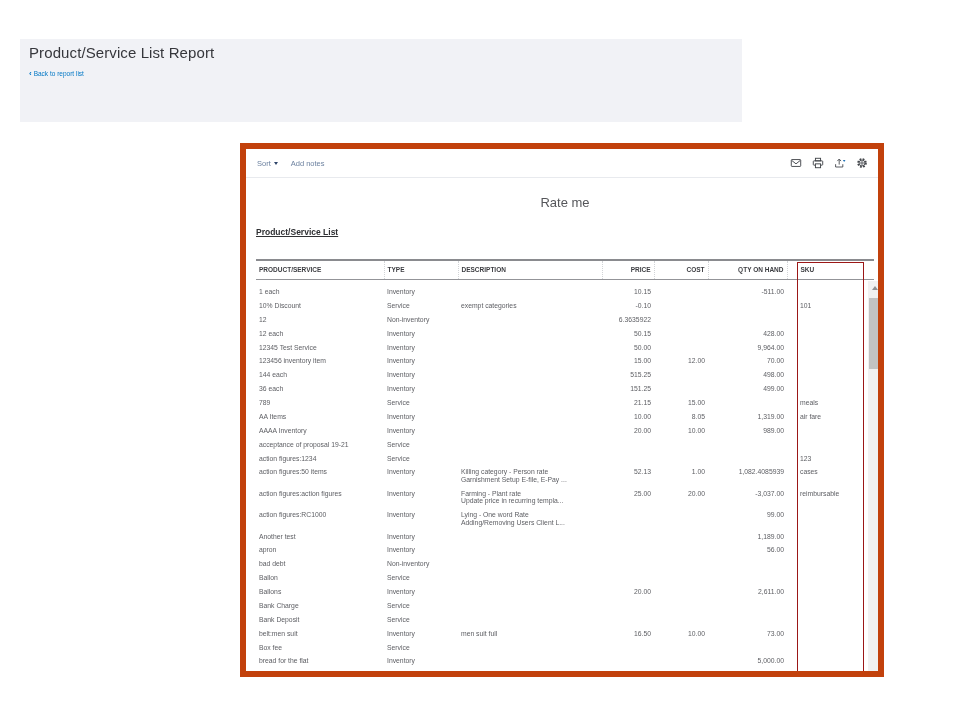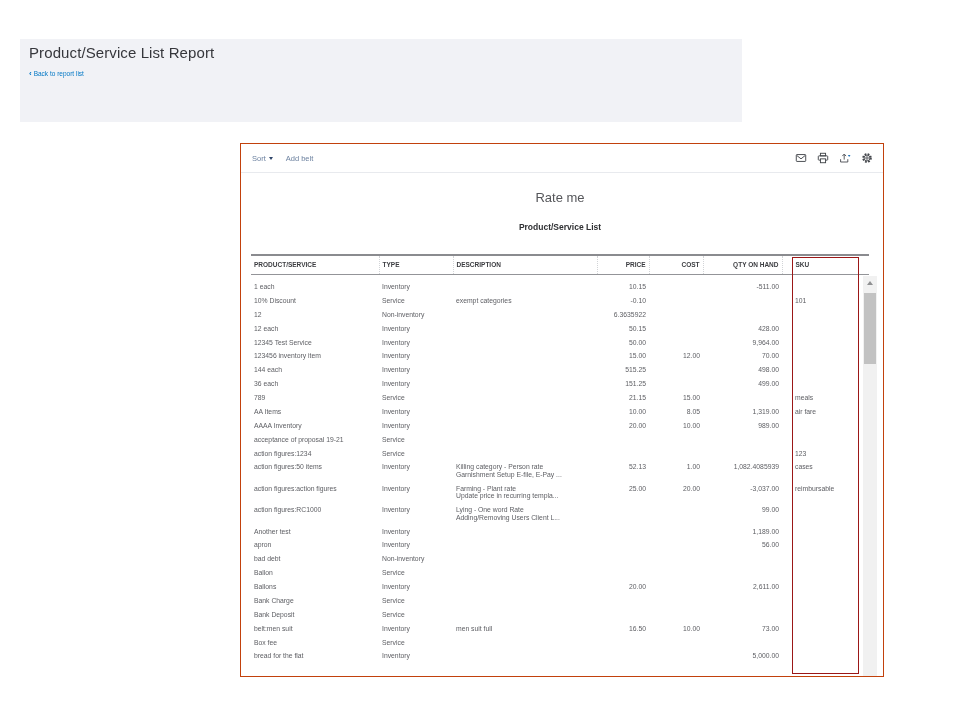--- a/index.html
+++ b/index.html
@@ -8,34 +8,34 @@
     background:#ffffff;font-family:"Liberation Sans", sans-serif;
     -webkit-font-smoothing:antialiased;
   }
   
   .header-band{position:absolute;left:20px;top:39px;width:722px;height:83px;background:#f1f2f6;}
   .page-title{position:absolute;left:9px;top:5px;font-size:15px;font-weight:400;color:#36373c;letter-spacing:.1px;}
   .back-link{position:absolute;left:9px;top:31px;font-size:6.5px;color:#0077c5;display:flex;align-items:center;gap:2px;cursor:pointer;}
   .back-chevron{font-size:8px;line-height:6px;font-weight:bold;color:#0077c5;}
   
   .panel{position:absolute;left:240px;top:143px;width:644px;height:534px;background:#ffffff;
-         border:1px solid #c2410c;box-sizing:border-box;overflow:hidden;}
+         border:6px solid #c2410c;box-sizing:border-box;overflow:hidden;}
   .toolbar{position:absolute;top:0;left:0;right:0;height:29px;border-bottom:1px solid #e8eaee;
            display:flex;align-items:center;padding:0 10px 0 11px;box-sizing:border-box;background:#fff;}
   .tb-link{font-size:7.5px;color:#6d82a0;margin-right:13px;display:flex;align-items:center;cursor:pointer;}
   .caret{width:0;height:0;border-left:2.5px solid transparent;border-right:2.5px solid transparent;
          border-top:3.5px solid #2e4469;margin-left:3px;}
   .tb-icons{margin-left:auto;display:flex;gap:10px;align-items:center;}
   .tb-icon-btn{width:12px;height:12px;display:flex;align-items:center;justify-content:center;cursor:pointer;}
   .tb-icon-btn svg{display:block;}
   
   .report-title{position:absolute;top:46px;left:10px;width:618px;text-align:center;
                 font-size:13px;color:#55565a;font-weight:400;}
-  .report-subtitle{position:absolute;top:78px;left:10px;width:618px;text-align:center;
-                   font-size:8.5px;font-weight:bold;color:#2f3033;}
+  .report-subtitle{position:absolute;top:78px;left:10px;width:618px;
+                   font-size:8.5px;font-weight:bold;color:#2f3033;text-decoration:underline;}
   
   table.report{position:absolute;top:110px;left:10px;width:618px;border-collapse:collapse;table-layout:fixed;}
   table.report th{
     border-top:2px solid #8a8b8f;border-bottom:1px solid #939498;
     font-size:6.5px;font-weight:bold;color:#3c3d41;text-align:left;
     padding:5px 3px 6px 3px;white-space:nowrap;overflow:hidden;
   }
   table.report th:not(:last-child){border-right:1px dotted #d2d4d7;}
   table.report th.num{text-align:right;}
   table.report th.sku{padding-left:13px;}
@@ -68,21 +68,21 @@
 </div>
 
 <div class="panel">
 
   <div class="toolbar">
     <span class="tb-link">
       <span>Sort</span>
       <span class="caret"></span>
     </span>
     <span class="tb-link">
-      <span>Add belt</span>
+      <span>Add notes</span>
     </span>
 
     <span class="tb-icons">
       <span class="tb-icon-btn">
         <svg width="12" height="12" viewBox="0 0 14 14">
           <rect x="1.5" y="3" width="11" height="8" rx="0.8" fill="none" stroke="#43464b" stroke-width="1.1"></rect>
           <path d="M2 4 L7 8 L12 4" fill="none" stroke="#43464b" stroke-width="1.1"></path>
         </svg>
       </span>
       <span class="tb-icon-btn">

